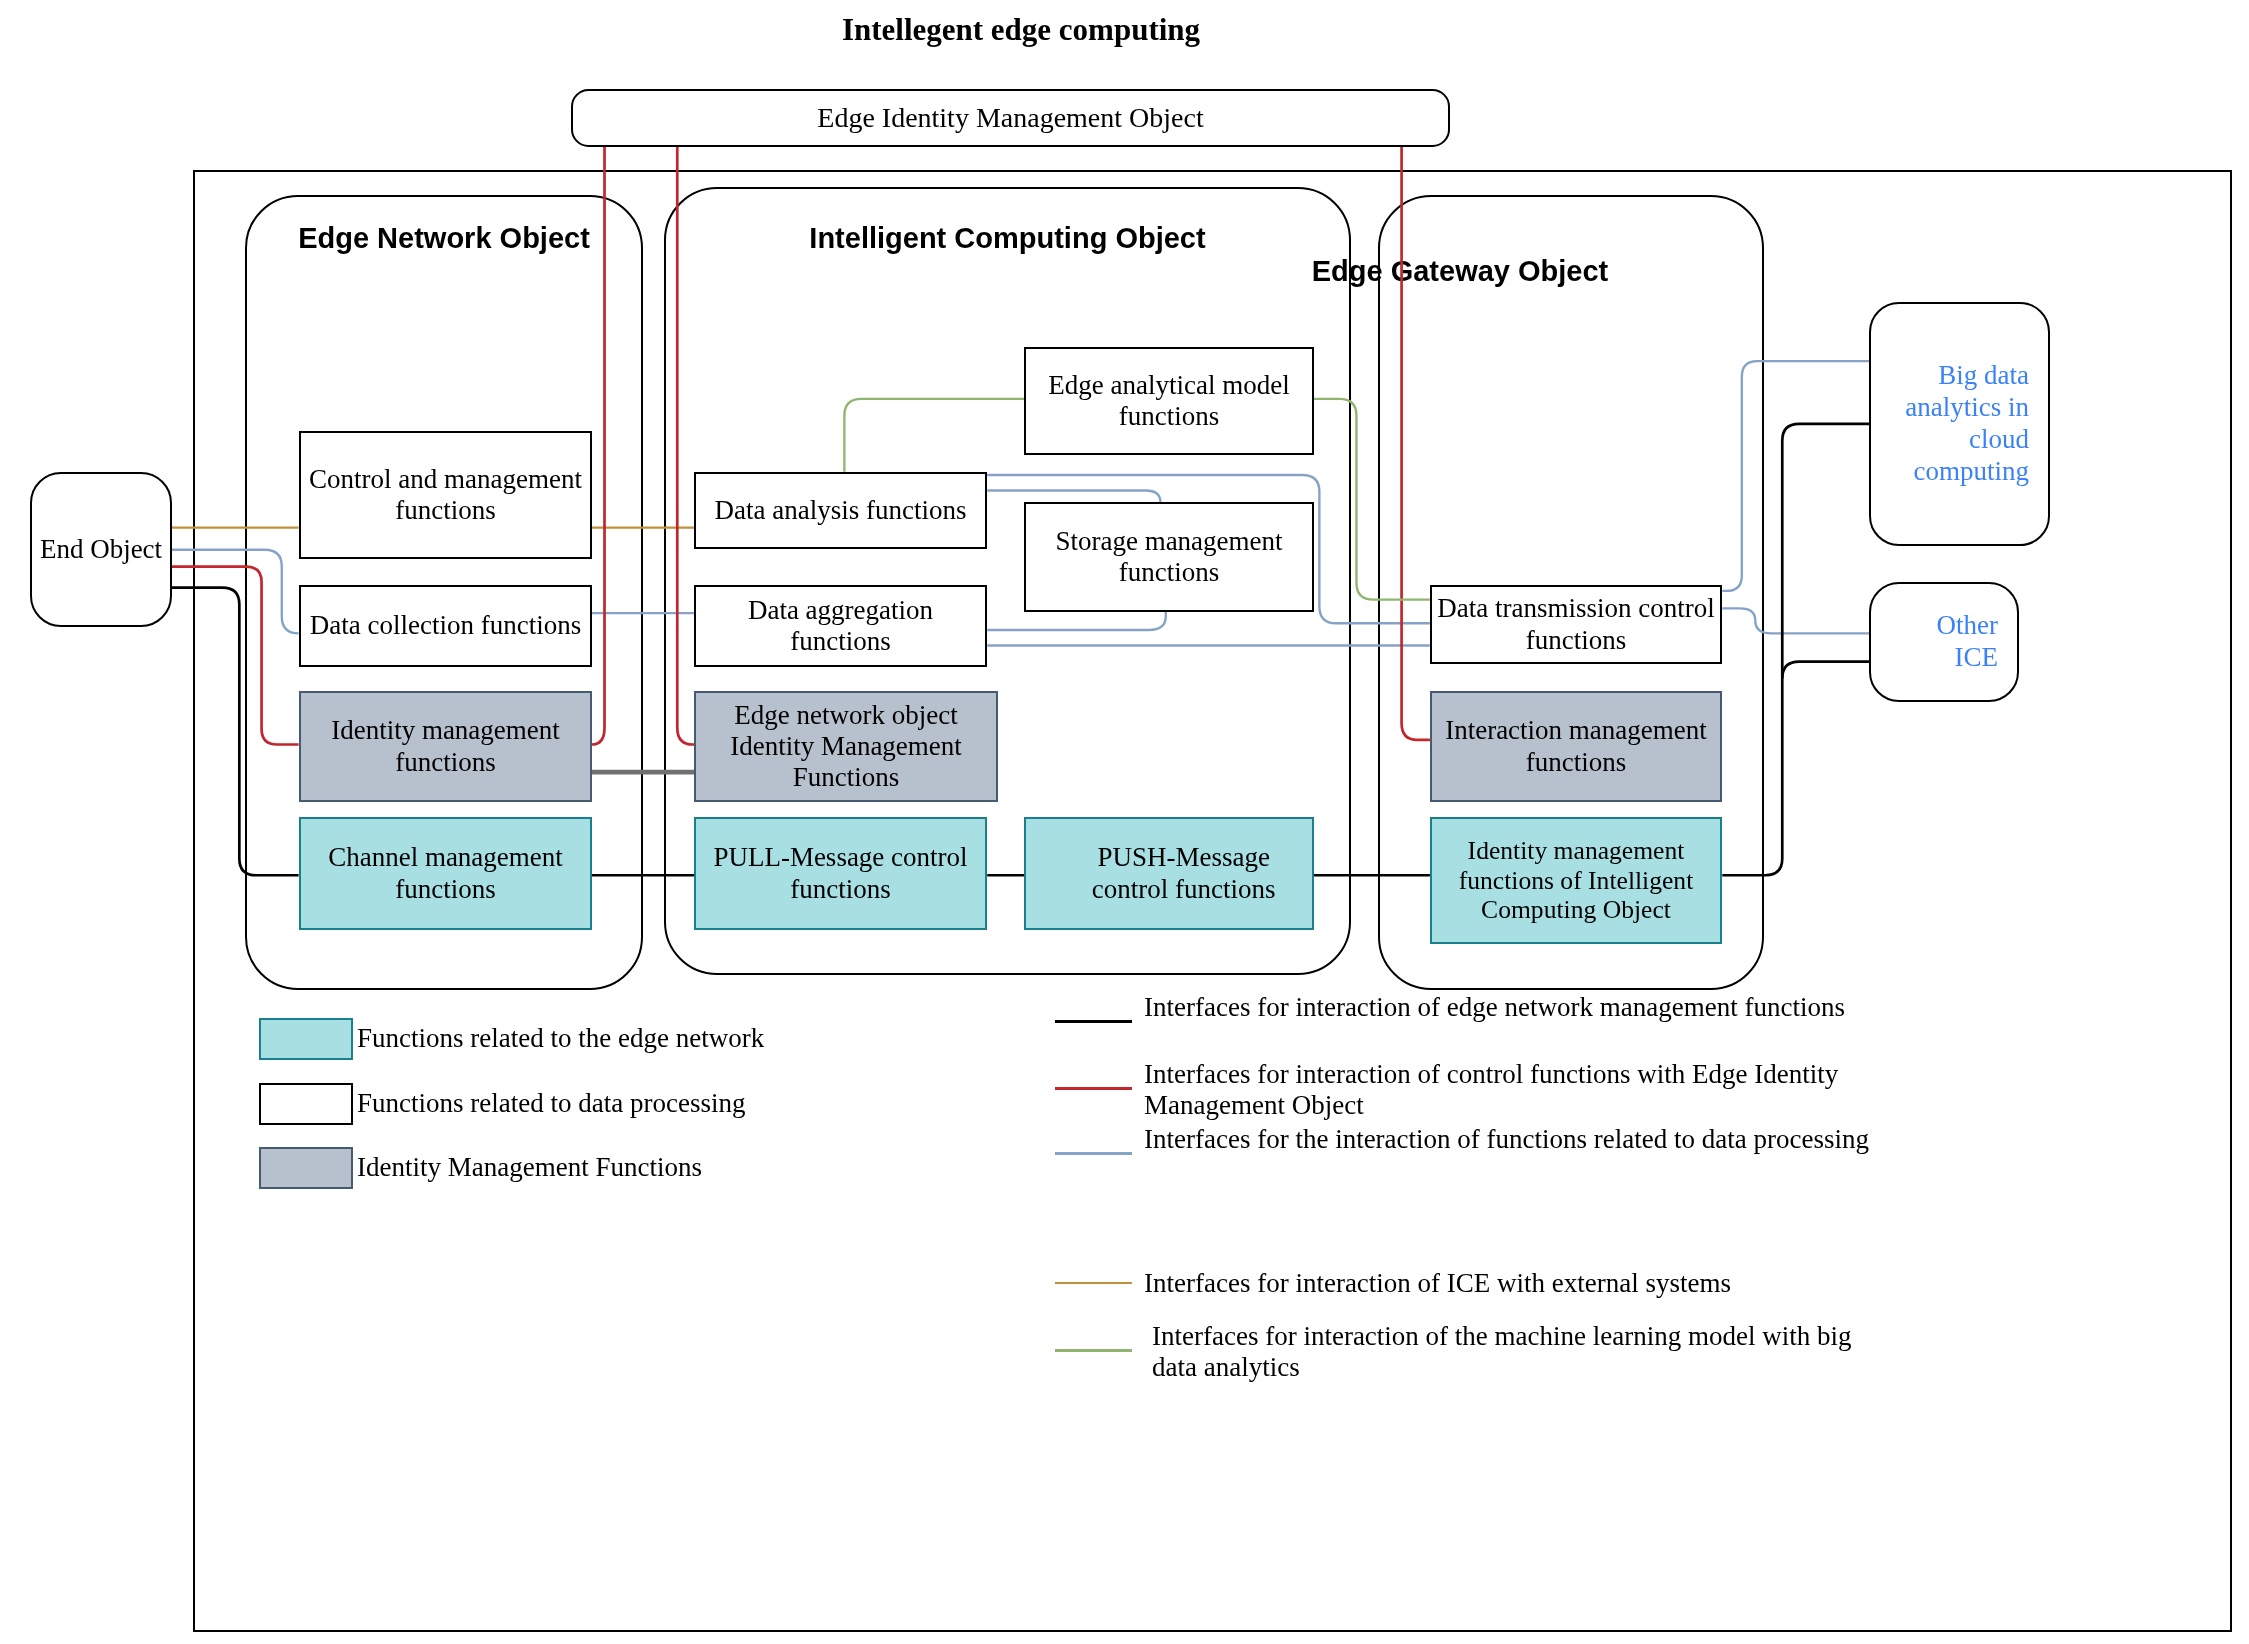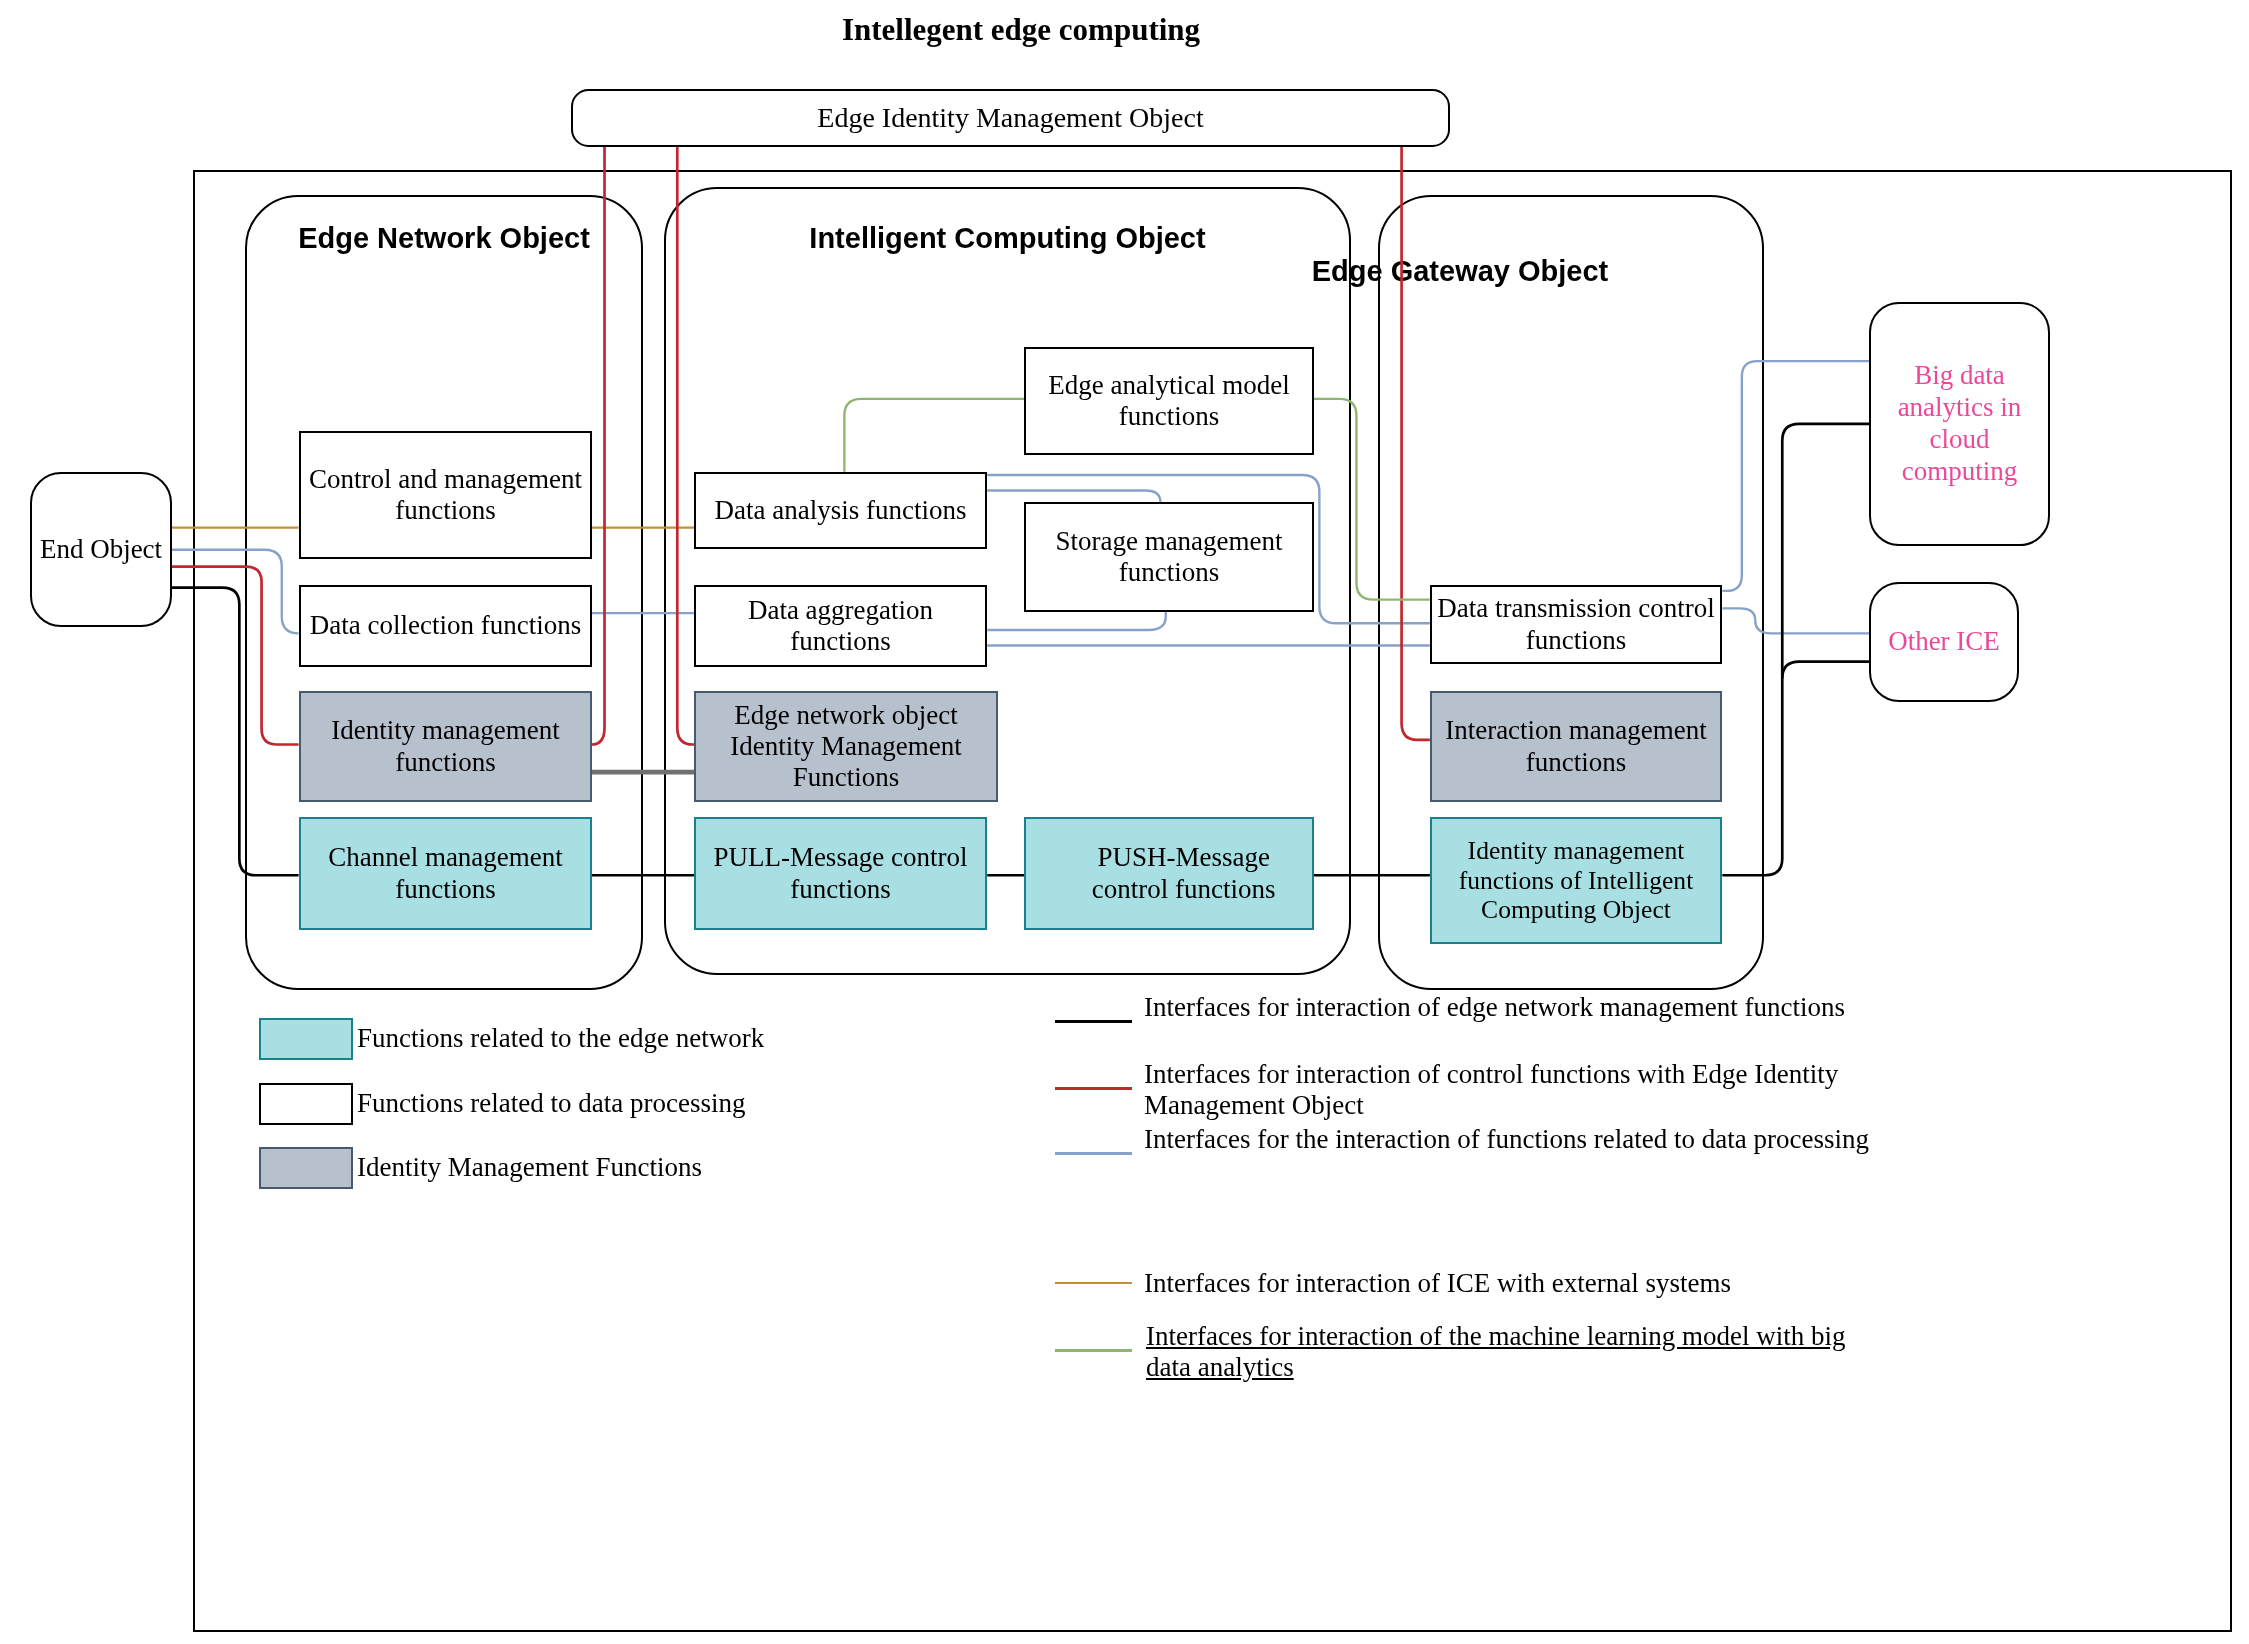--- a/index.html
+++ b/index.html
@@ -10,21 +10,21 @@
   .rounded-node{border:2.7px solid #000;border-radius:17.5px;background:#fff;
                 display:flex;align-items:center;justify-content:center;text-align:center;
                 font:28px "Liberation Serif",serif;color:#000;}
   .container{border:2px solid #000;border-radius:53px;background:transparent;}
   .container-title{font:bold 29px "Liberation Sans",sans-serif;text-align:center;color:#000;}
   .box{border:2px solid #000;background:#fff;display:flex;align-items:center;justify-content:center;
        text-align:center;font:27px "Liberation Serif",serif;line-height:1.16;color:#000;padding:1.3px 2.7px;}
   .box.gray{background:#b7c1cd;border:2px solid #465a71;}
   .box.teal{background:#a8dfe3;border:2px solid #1b808d;}
   .external{border:2.4px solid #000;border-radius:30px;background:#fff;display:flex;align-items:center;
-            justify-content:center;text-align:center;font:27px "Liberation Serif",serif;line-height:1.18;color:#ec4899;padding:4px 7px;}
+            justify-content:center;text-align:right;font:27px "Liberation Serif",serif;line-height:1.18;color:#3b82f6;padding:4px 19px;}
   .endobj{border:2.7px solid #000;border-radius:31px;background:#fff;display:flex;align-items:center;
           justify-content:center;font:27px "Liberation Serif",serif;color:#000;}
   svg.wires{position:absolute;left:0;top:0;width:2250px;height:1644px;pointer-events:none;}
   svg.wires path{fill:none;}
   .legend-fill-row{display:flex;align-items:center;}
   .legend-swatch{width:94px;height:42px;box-sizing:border-box;flex:0 0 auto;}
   .legend-swatch.teal{background:#a8dfe3;border:2px solid #1b808d;}
   .legend-swatch.white{background:#ffffff;border:2px solid #000;}
   .legend-swatch.gray{background:#b7c1cd;border:2px solid #465a71;}
   .legend-fill-label{font:27px "Liberation Serif",serif;color:#000;margin-left:4px;white-space:nowrap;}
@@ -128,17 +128,17 @@
   <div class="abs" style="left:1055px;top:1124px;width:842px;">
     <div class="abs legend-line-sample" style="left:0;top:28px;width:77px;background:#87a2c8;"></div>
     <div class="abs legend-line-text" style="left:89px;top:0;width:734px;">Interfaces for the interaction of functions related to data processing</div>
   </div>
   <div class="abs" style="left:1055px;top:1268px;width:842px;">
     <div class="abs legend-line-sample" style="left:0;top:13.5px;width:77px;background:#c0903a;"></div>
     <div class="abs legend-line-text" style="left:89px;top:0;width:734px;">Interfaces for interaction of ICE with external systems</div>
   </div>
   <div class="abs" style="left:1055px;top:1321px;width:842px;">
     <div class="abs legend-line-sample" style="left:0;top:28px;width:77px;background:#90b56f;"></div>
-    <div class="abs legend-line-text" style="left:91px;top:0;width:734px;text-decoration:underline;">Interfaces for interaction of the machine learning model with big data analytics</div>
+    <div class="abs legend-line-text" style="left:97px;top:0;width:734px;">Interfaces for interaction of the machine learning model with big data analytics</div>
   </div>
 
 </div>
 
 
 </body></html>

